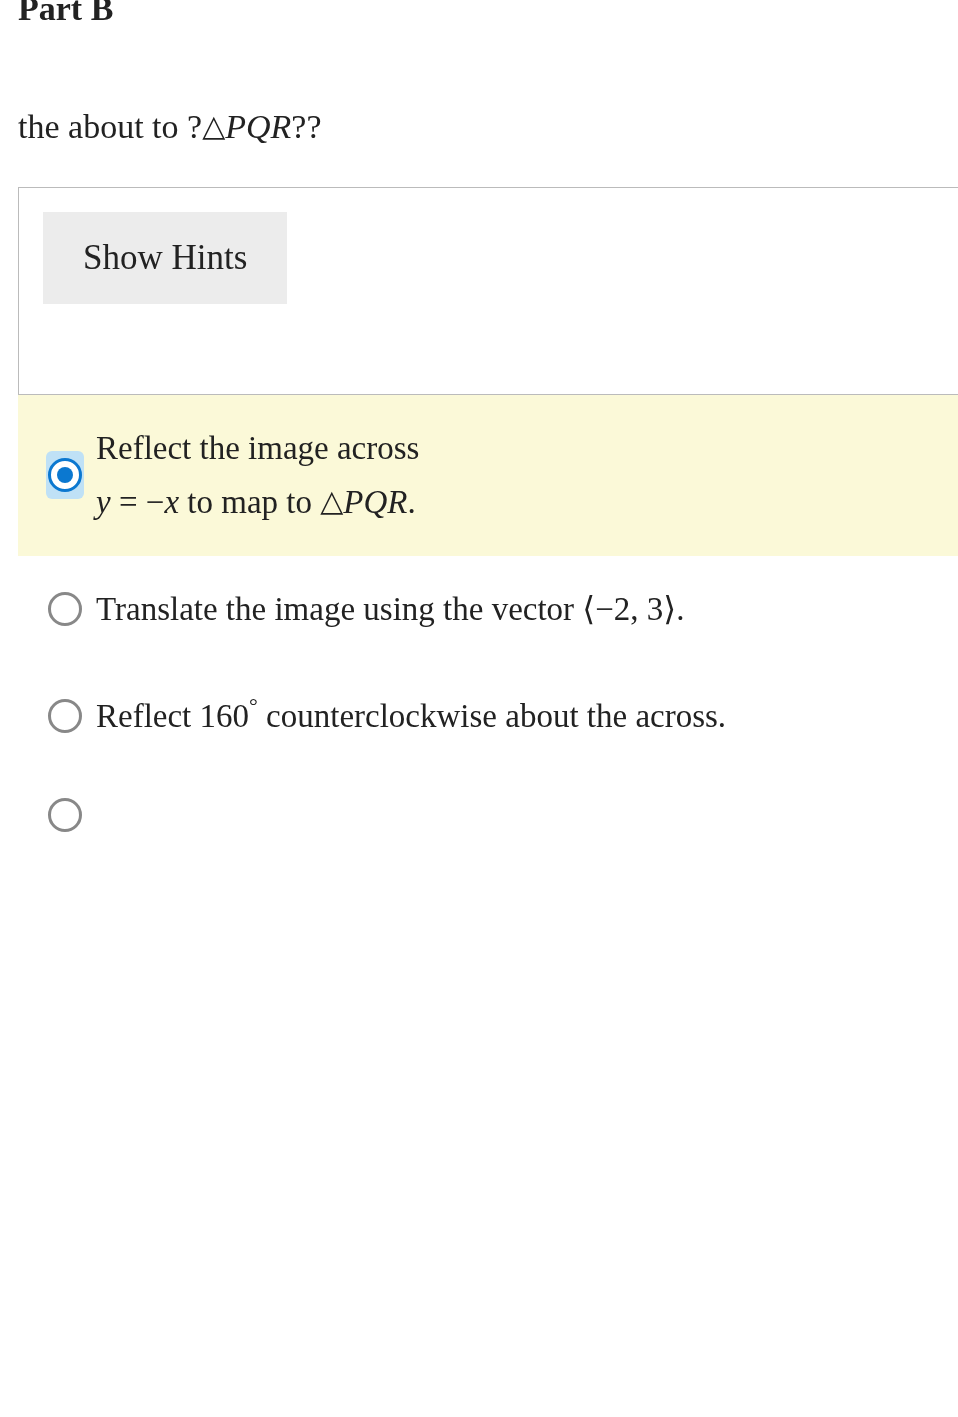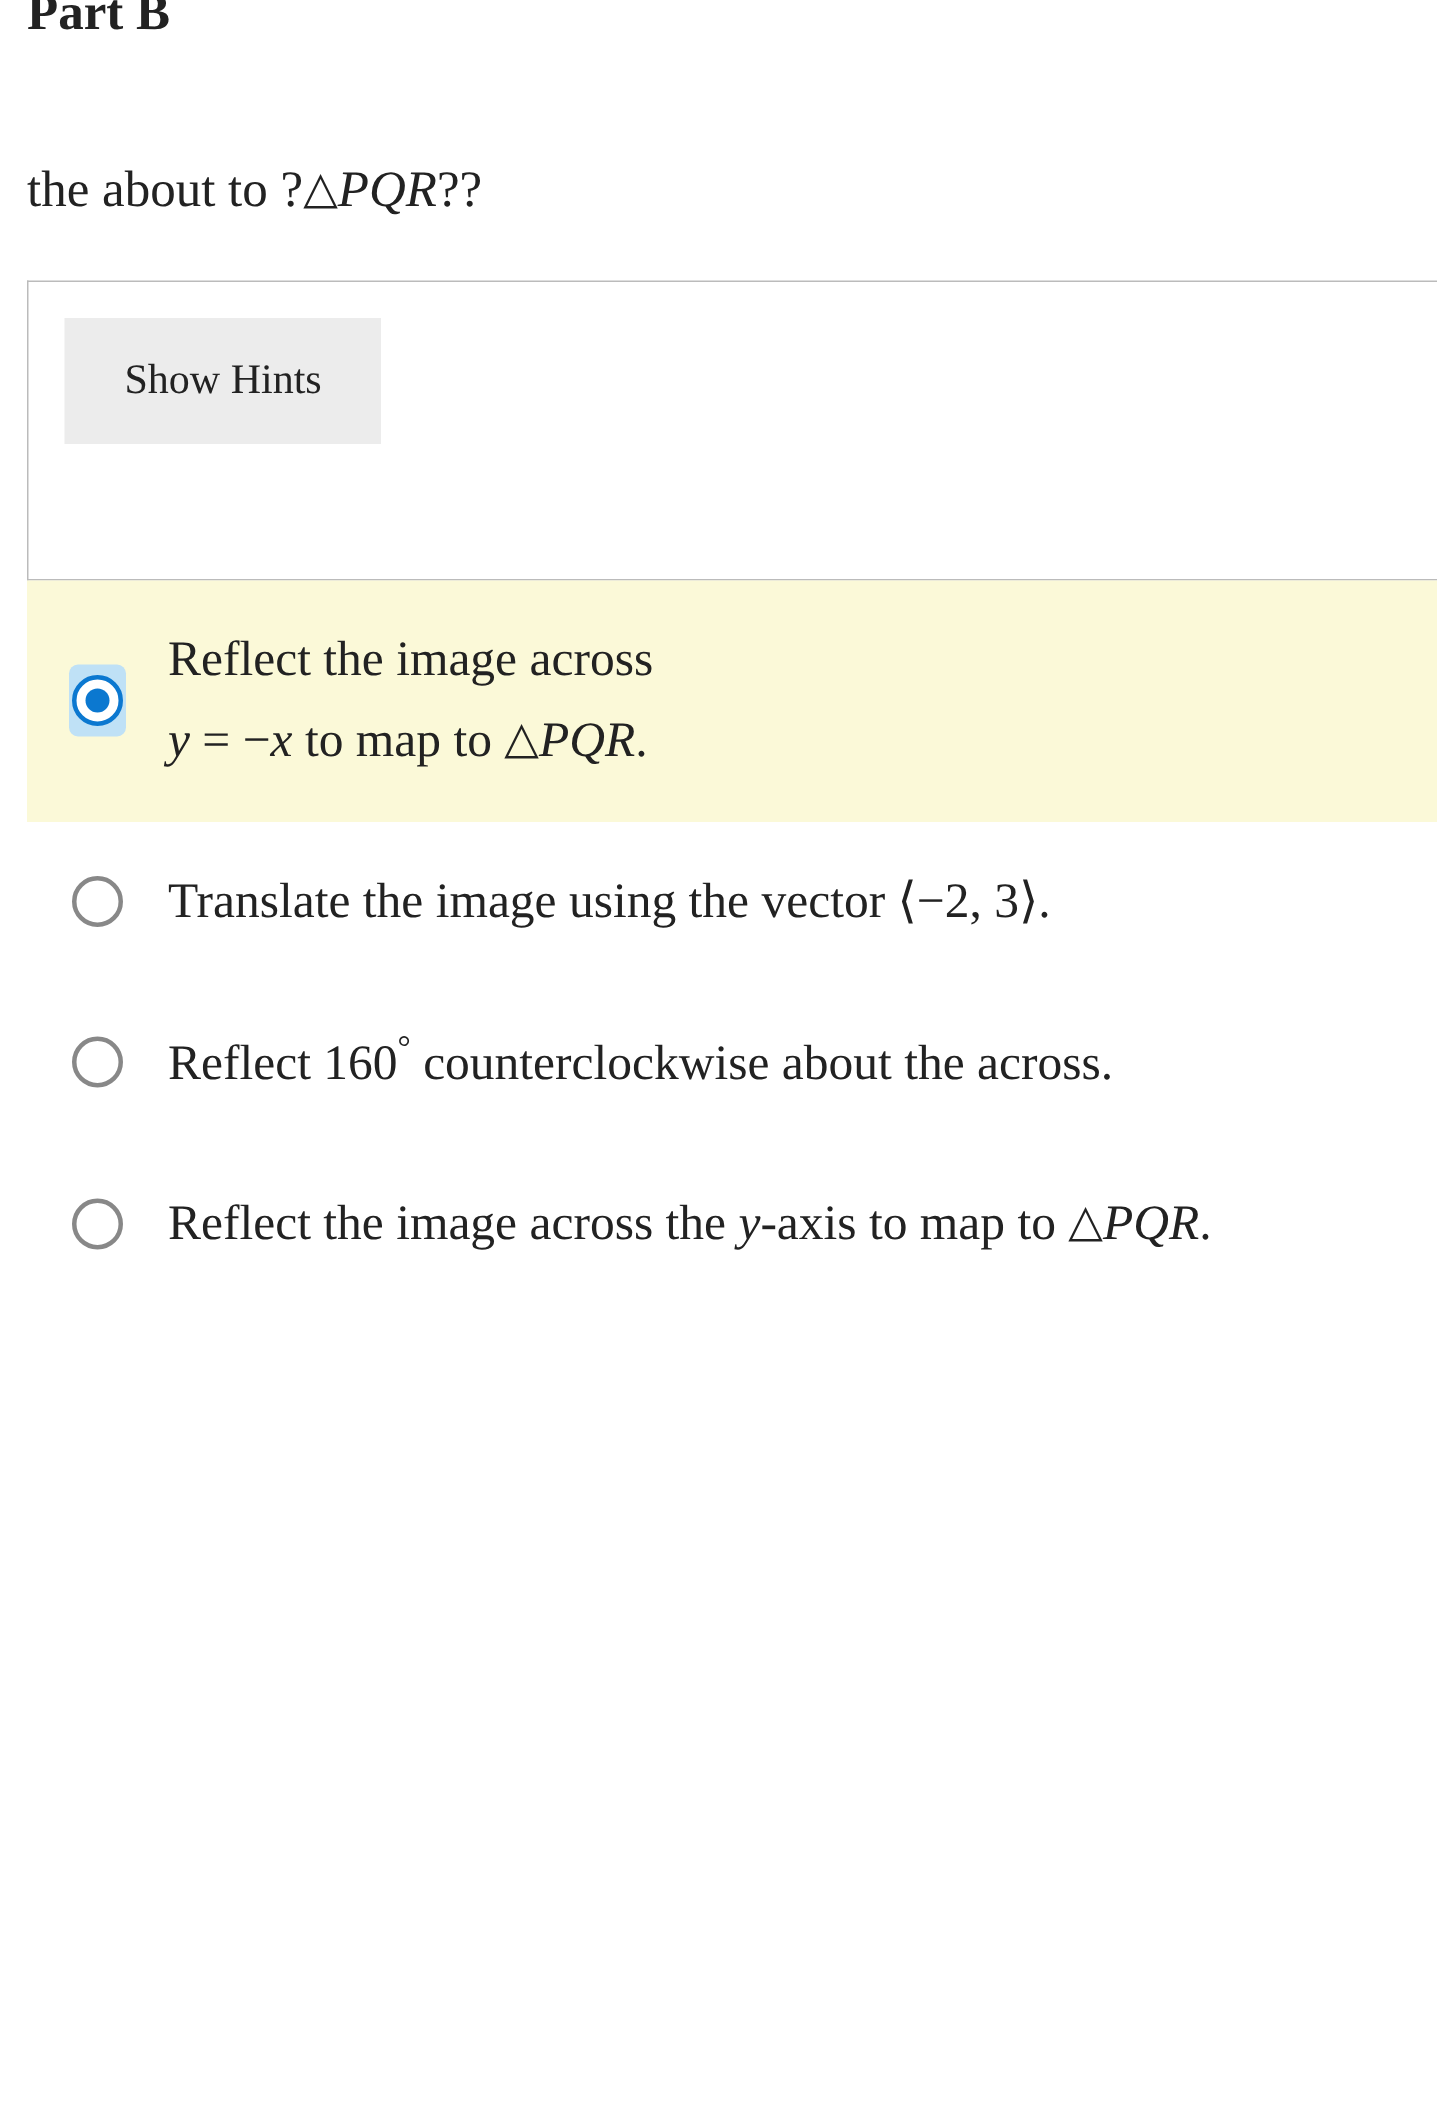--- a/index.html
+++ b/index.html
@@ -26,34 +26,34 @@
 .triangle { font-size: 30px; vertical-align: 2px; }
 .hints-box {
   border: 1px solid #bbb;
   border-right: none;
   margin: 14px 0 0 18px;
   padding: 24px 24px 90px 24px;
 }
 .show-hints-btn {
   background: #ececec;
   border: none;
-  font-size: 28px;
+  font-size: 35px;
   font-family: inherit;
   padding: 26px 40px;
   cursor: pointer;
   color: #222;
 }
 .options {
   margin-top: 0;
 }
 .option {
   display: flex;
   align-items: center;
   padding: 26px 20px 26px 28px;
-  gap: 28px;
+  gap: 12px;
 }
 .option.selected {
   background: #fbf9d8;
   margin-left: 18px;
 }
 .option:not(.selected) {
   margin-left: 18px;
 }
 .radio {
   flex: 0 0 auto;
@@ -148,18 +148,15 @@
     </div>
     <div class="option-text">
       <span>Reflect </span><span class="math" style="font-weight:500">160</span><span class="deg">°</span><span> counterclockwise about the across.</span>
     </div>
   </div>
 
   <div class="option">
     <div class="radio">
       <div class="radio-unselected"></div>
     </div>
-    <div class="option-text">
-      <span>Reflect the image across the </span><span class="math-it">y</span><span>-axis to map to </span><span class="triangle">△</span><span class="math-it">PQR</span><span>.</span>
-    </div>
   </div>
 
 </div>
 
 </body></html>

